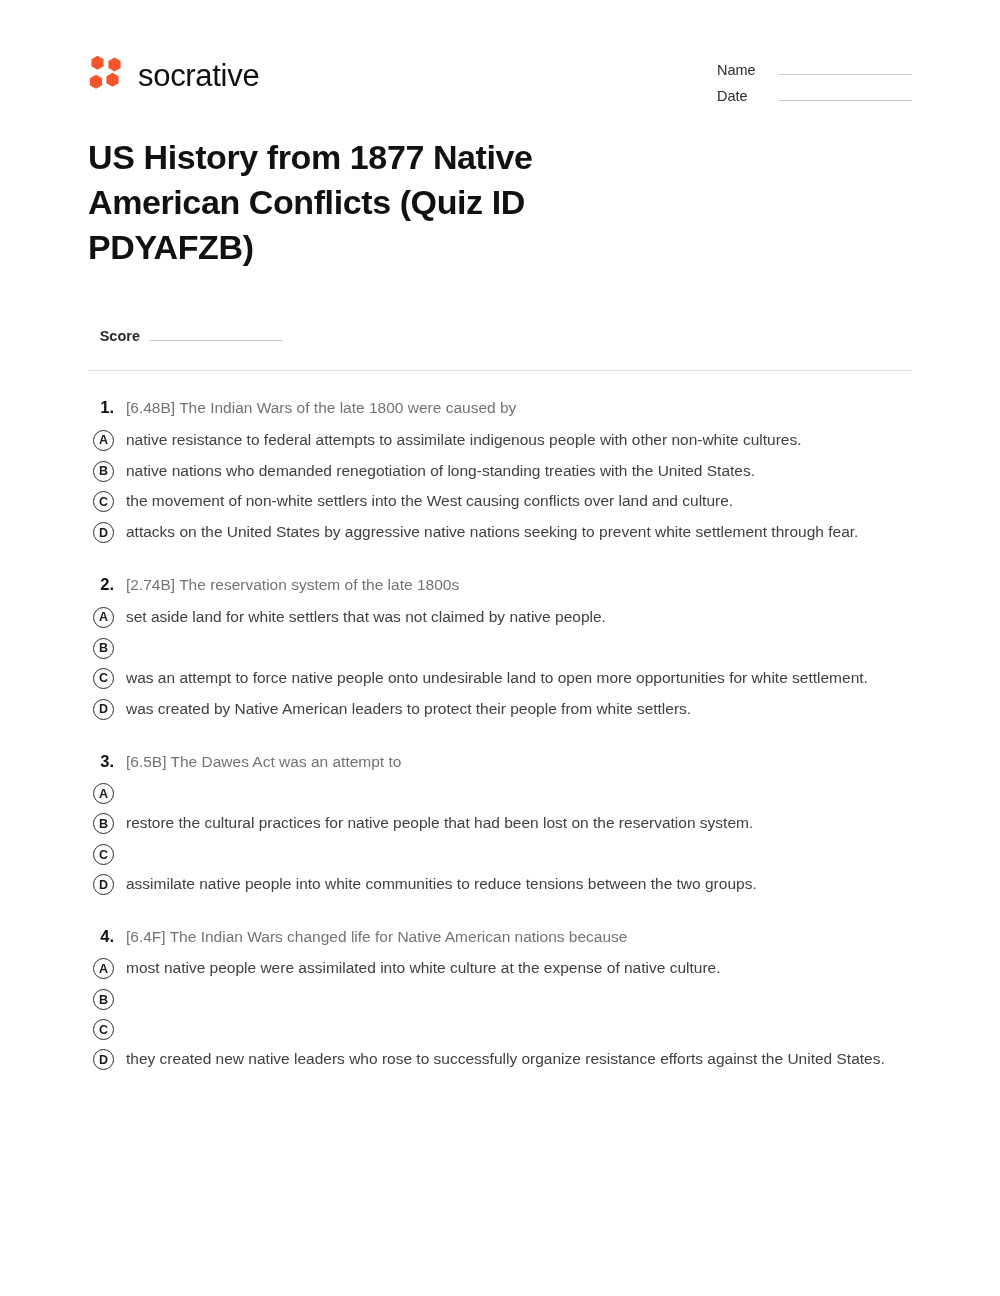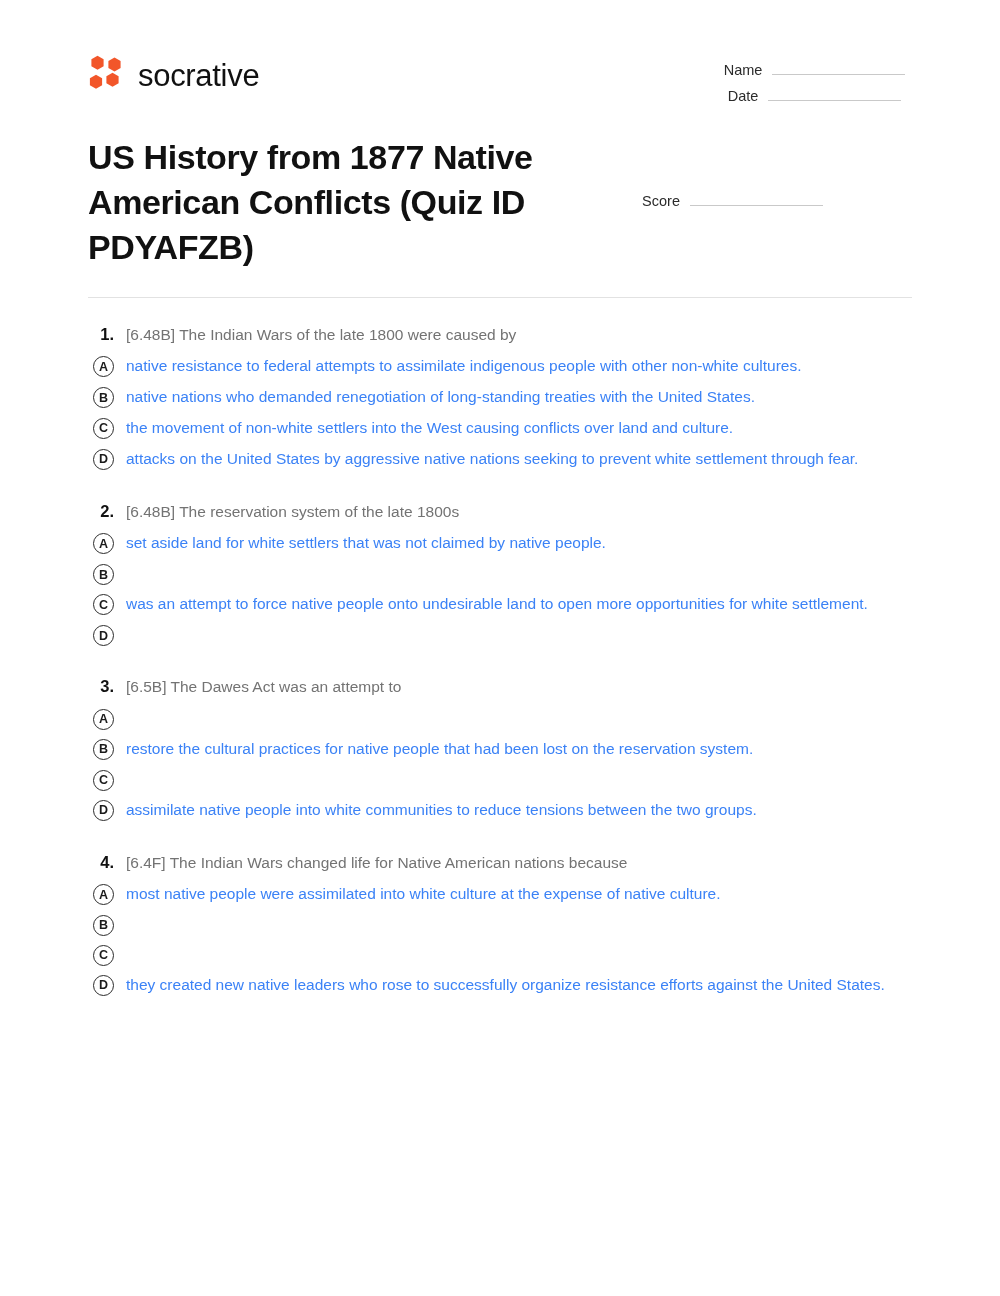--- a/index.html
+++ b/index.html
@@ -50,59 +50,61 @@
     line-height: 1;
   }
 
   .meta {
     width: 195px;
     margin-top: 10px;
   }
   .meta-row {
     display: flex;
     align-items: baseline;
-    justify-content: center;
+    justify-content: space-between;
     gap: 10px;
     margin-bottom: 10px;
   }
   .meta-label {
     font-size: 14.5px;
     color: #2b2b2b;
     white-space: nowrap;
     line-height: 1;
   }
   .meta-line {
     width: 133px;
     border-bottom: 1px solid #c9c9c9;
     height: 12px;
   }
 
   
   .title-area {
     display: flex;
     align-items: flex-start;
-    justify-content: flex-start;
+    justify-content: center;
     margin-top: 22px;
+    flex-direction: column;
   }
   .quiz-title {
     font-size: 34px;
     font-weight: 700;
     line-height: 1.32;
     letter-spacing: -0.4px;
     color: #111111;
     max-width: 540px;
     margin: 0;
   }
   .score-block {
     width: 195px;
     margin-top: 58px;
     display: flex;
     align-items: baseline;
     justify-content: flex-end;
     gap: 10px;
+    font-weight: bold;
   }
   .score-line {
     width: 133px;
     border-bottom: 1px solid #c9c9c9;
     height: 12px;
   }
 
   .divider {
     margin-top: 27px;
     border: 0;
@@ -161,21 +163,21 @@
     justify-content: center;
     font-size: 12.5px;
     font-weight: 600;
     color: #1a1a1a;
     box-sizing: border-box;
     margin-top: 1px;
   }
   .opt-text {
     font-size: 15.5px;
     line-height: 1.48;
-    color: #3b82f6;
+    color: #404040;
     max-width: 762px;
   }
 </style>
 </head>
 <body>
 
 <div class="page">
 
   <div class="header">
 
@@ -241,21 +243,21 @@
         <div class="option">
           <div class="opt-bubble">
             <div class="bubble">D</div>
           </div>
           <div class="opt-text">attacks on the United States by aggressive native nations seeking to prevent white settlement through fear.</div>
         </div>
       </div>
       <div class="question">
         <div class="q-head">
           <div class="q-num">2.</div>
-          <div class="q-text">[6.48B] The reservation system of the late 1800s</div>
+          <div class="q-text">[2.74B] The reservation system of the late 1800s</div>
         </div>
         <div class="option">
           <div class="opt-bubble">
             <div class="bubble">A</div>
           </div>
           <div class="opt-text">set aside land for white settlers that was not claimed by native people.</div>
         </div>
         <div class="option">
           <div class="opt-bubble">
             <div class="bubble">B</div>
@@ -264,20 +266,21 @@
         <div class="option">
           <div class="opt-bubble">
             <div class="bubble">C</div>
           </div>
           <div class="opt-text">was an attempt to force native people onto undesirable land to open more opportunities for white settlement.</div>
         </div>
         <div class="option">
           <div class="opt-bubble">
             <div class="bubble">D</div>
           </div>
+          <div class="opt-text">was created by Native American leaders to protect their people from white settlers.</div>
         </div>
       </div>
       <div class="question">
         <div class="q-head">
           <div class="q-num">3.</div>
           <div class="q-text">[6.5B] The Dawes Act was an attempt to</div>
         </div>
         <div class="option">
           <div class="opt-bubble">
             <div class="bubble">A</div>

